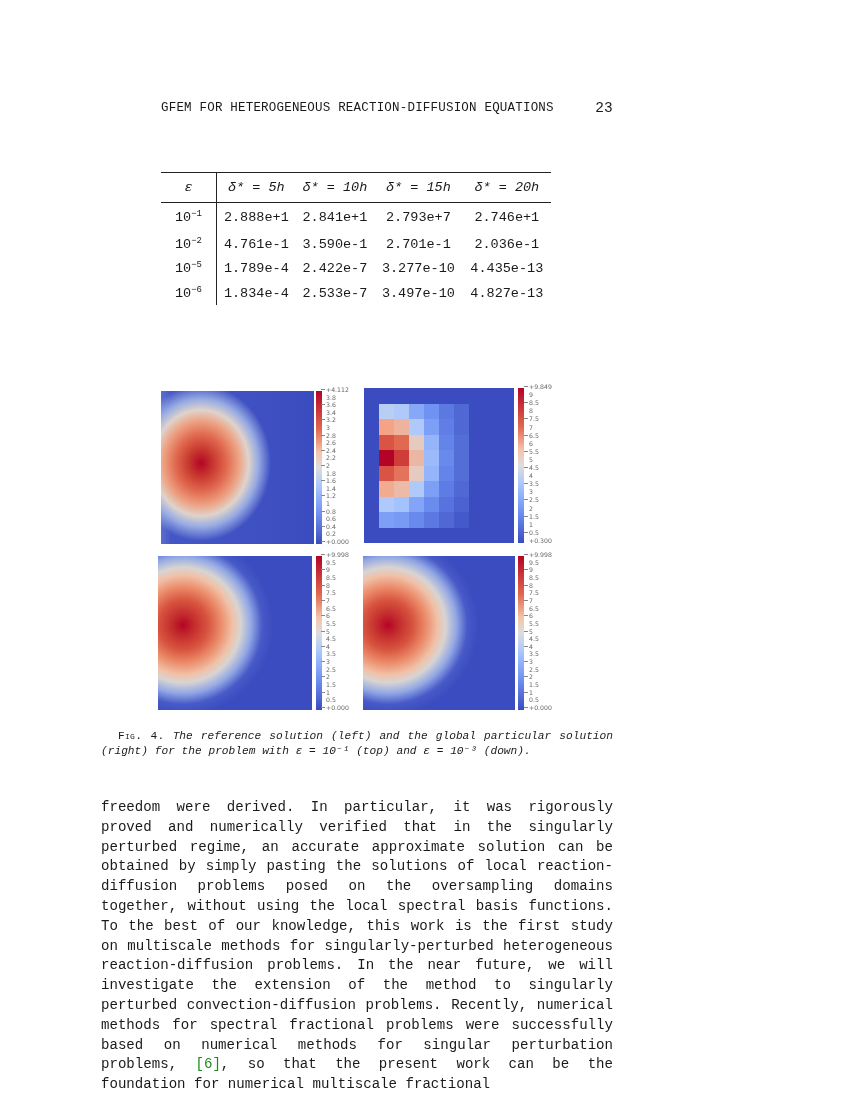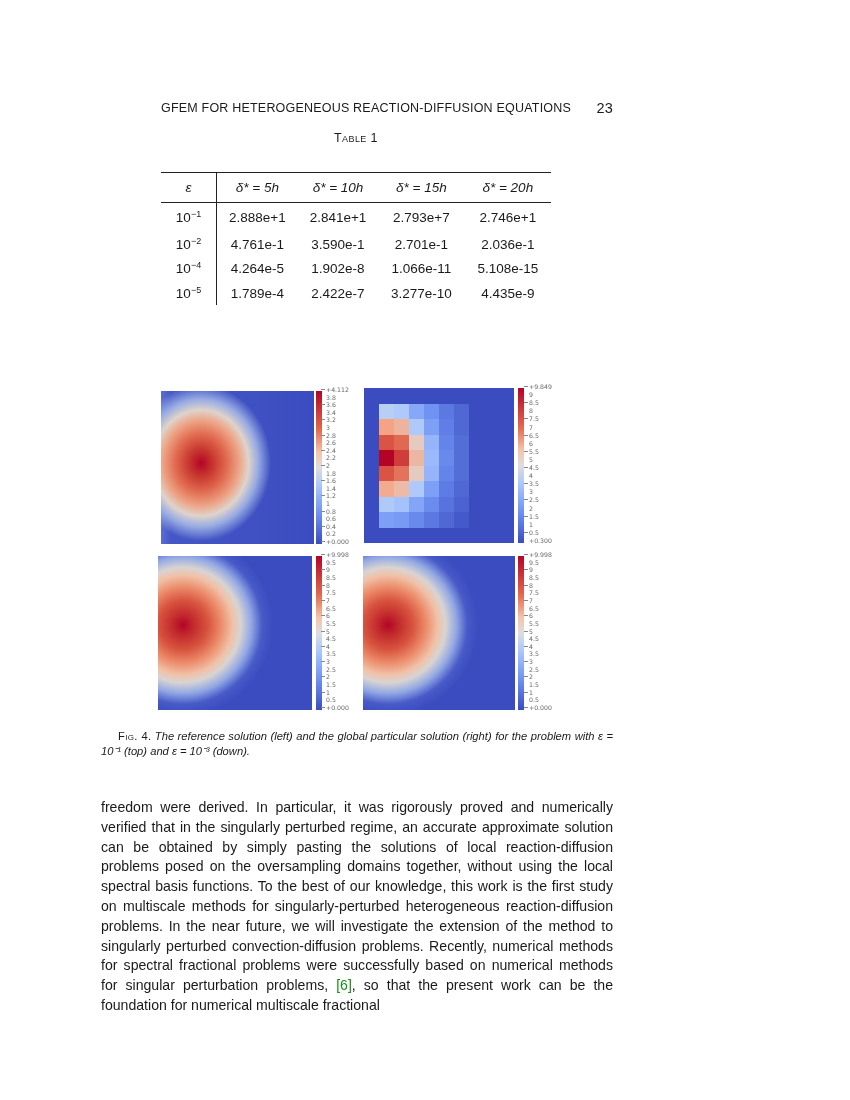--- a/index.html
+++ b/index.html
@@ -1,18 +1,18 @@
 <!DOCTYPE html>
 <html><head>
 <meta charset="utf-8">
 <style>
   html, body { margin: 0; padding: 0; background: #ffffff; }
   body { width: 850px; height: 1100px; position: relative; overflow: hidden;
          font-family: "DejaVu Serif", "Liberation Serif", serif; color: #1a1a1a; }
-  .serif { font-family: Liberation Sans, sans-serif; }
+  .serif { font-family: Liberation Mono, monospace; }
 
   .running-head { position: absolute; top: 101px; left: 161px; width: 452px; height: 18px;
                   font-size: 12.5px; letter-spacing: 0.2px; }
   .running-head .title { position: absolute; left: 0; top: 0; }
   .running-head .page { position: absolute; right: 0; top: -1px; font-size: 14.5px; }
 
   .table-caption { position: absolute; top: 131px; left: 161px; width: 390px; text-align: center; font-size: 12.5px; line-height: 14px; }
   .table-caption .label { font-variant: small-caps; letter-spacing: 0.4px; }
   .table-caption .formula i { font-style: italic; }
 
@@ -42,21 +42,20 @@
 </style>
 </head>
 <body>
 
 <div class="running-head serif">
   <span class="title">GFEM FOR HETEROGENEOUS REACTION-DIFFUSION EQUATIONS</span>
   <span class="page">23</span>
 </div>
 
 <div class="table-caption serif">
-  <div class="label">Table 1</div>
 </div>
 
 <table class="results serif">
   <thead>
     <tr>
       <th class="eps-col">ε</th>
       <th>δ* = 5h</th>
       <th>δ* = 10h</th>
       <th>δ* = 15h</th>
       <th>δ* = 20h</th>
@@ -71,32 +70,32 @@
       <td>2.746e+1</td>
     </tr>
     <tr>
       <td class="eps-col"><span>10</span><sup>−2</sup></td>
       <td>4.761e-1</td>
       <td>3.590e-1</td>
       <td>2.701e-1</td>
       <td>2.036e-1</td>
     </tr>
     <tr>
-      <td class="eps-col"><span>10</span><sup>−4</sup></td>
-      <td>4.264e-5</td>
-      <td>1.902e-8</td>
-      <td>1.066e-11</td>
-      <td>5.108e-15</td>
-    </tr>
-    <tr>
       <td class="eps-col"><span>10</span><sup>−5</sup></td>
       <td>1.789e-4</td>
       <td>2.422e-7</td>
       <td>3.277e-10</td>
-      <td>4.435e-9</td>
+      <td>4.435e-13</td>
+    </tr>
+    <tr>
+      <td class="eps-col"><span>10</span><sup>−6</sup></td>
+      <td>1.834e-4</td>
+      <td>2.533e-7</td>
+      <td>3.497e-10</td>
+      <td>4.827e-13</td>
     </tr>
   </tbody>
 </table>
 
 <div class="plot">
   <div class="heat" style="left:161px; top:391px; width:153px; height:153px;
        background:
          radial-gradient(ellipse 70px 78px at 40px 72px, #b40426 0%, #c8392f 18%, #e0684e 36%, #eda283 54%, #dfd3cb 68%, rgba(160,180,230,0.9) 82%, rgba(59,76,192,0) 100%),
          linear-gradient(90deg, #5a6fd0 0px, #4457c6 10px, #3b4cc0 100%);"></div>
   <div class="cbar" style="left:316px; top:391px; height:153px; background:linear-gradient(180deg,#b40426,#e0694f 25%,#f4c4ab 40%,#dddddd 50%,#aac7fd 62%,#6f92f3 80%,#3b4cc0);"></div>

